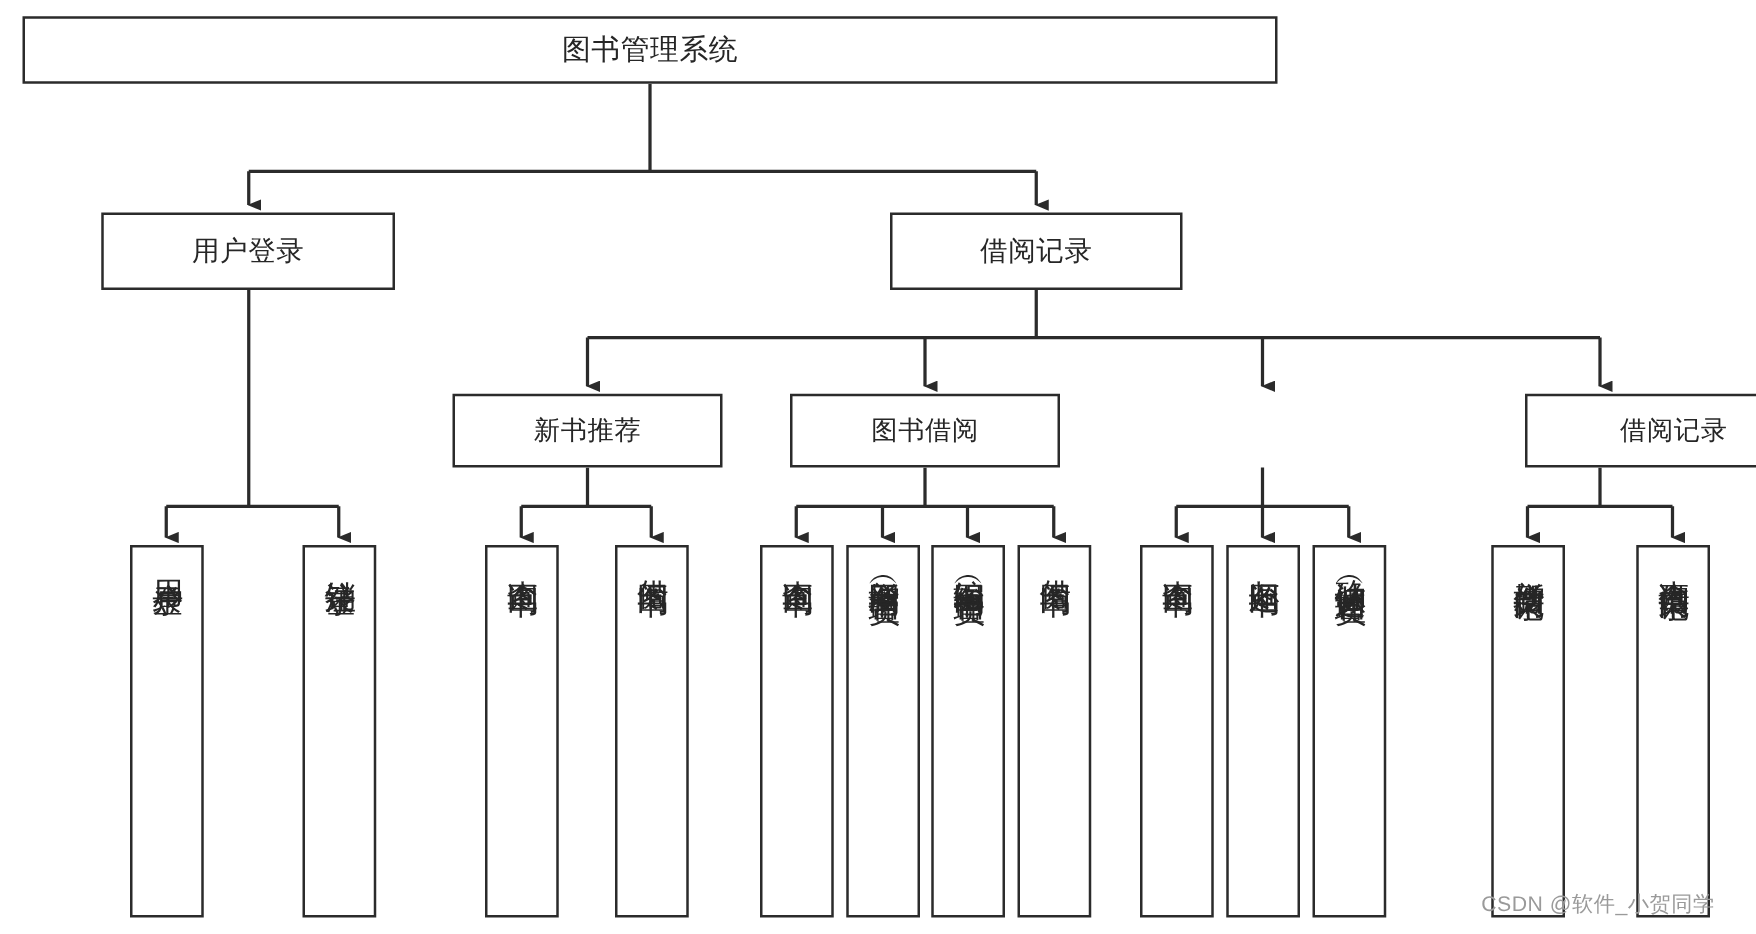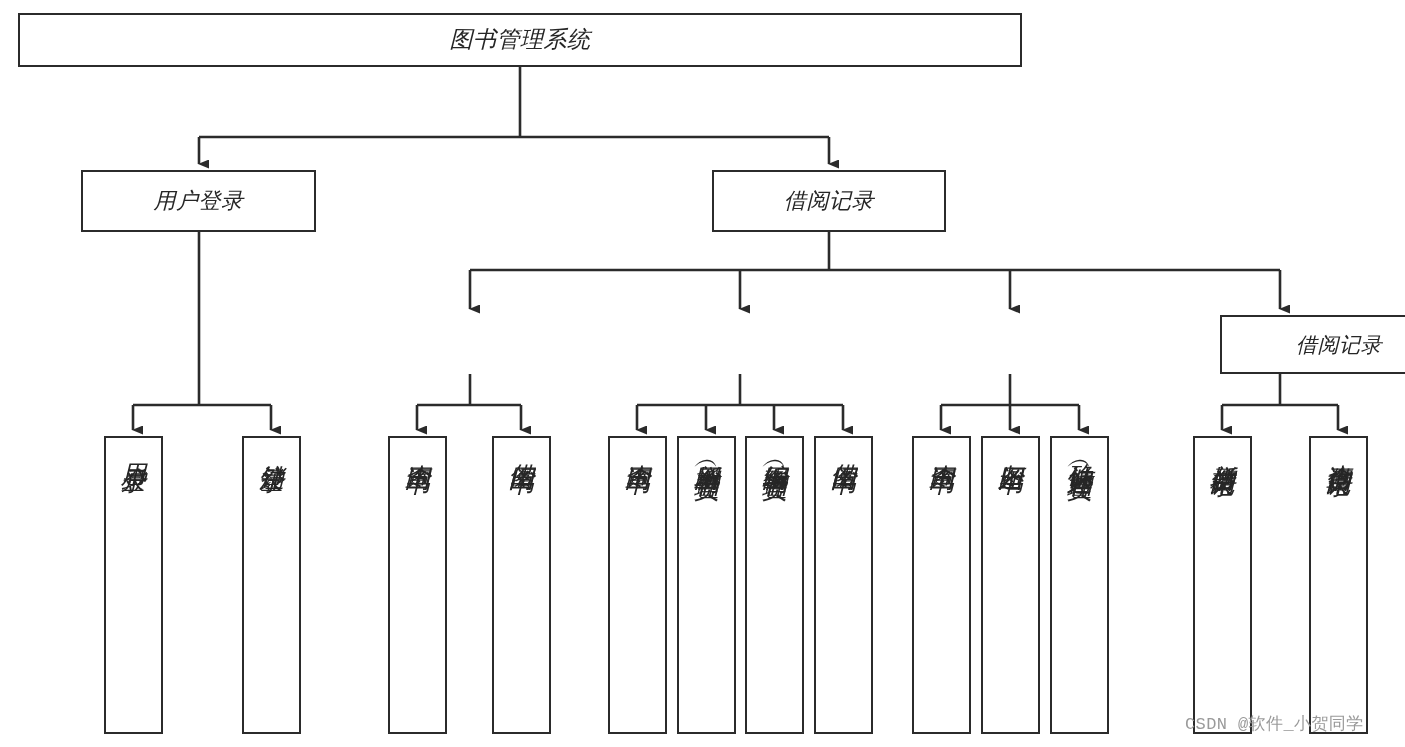--- a/index.html
+++ b/index.html
@@ -5,39 +5,39 @@
 <style>
   html,body{margin:0;padding:0;background:#ffffff;}
   body{width:1405px;height:747px;overflow:hidden;
        font-family:"Liberation Sans","DejaVu Sans",sans-serif;}
   #stage{position:relative;width:1405px;height:747px;background:#fff;}
   svg#wires{position:absolute;left:0;top:0;width:1405px;height:747px;pointer-events:none;}
 
   .node{position:absolute;box-sizing:border-box;background:#ffffff;
         border:2.6px solid #2b2b2b;display:flex;align-items:center;
         justify-content:center;color:#262626;z-index:2;}
-  .node .lbl{display:block;text-align:left;line-height:1.12;font-style:italic;}
+  .node .lbl{display:block;text-align:left;line-height:1.12;}
 
   
   .h .lbl{writing-mode:horizontal-tb;letter-spacing:.5px;}
   #n-root{left:18px;top:13px;width:1004px;height:54px;}
   #n-root .lbl{font-size:23px;}
   .lvl2 .lbl{font-size:22px;}
   .lvl3 .lbl{font-size:21px;}
 
   
   .v{align-items:flex-start;padding-top:6px;}
   .v .lbl{writing-mode:vertical-rl;text-orientation:upright;
           font-size:25px;line-height:1.30;letter-spacing:2px;
           margin:0 auto;}
   .leaf{top:436px;height:298px;}
 
   #watermark{position:absolute;left:1185px;top:712px;z-index:5;
     font-size:17px;color:#9a9a9a;white-space:nowrap;letter-spacing:.4px;
-    font-family:Liberation Mono, monospace;}
+    font-family:Liberation Sans, sans-serif;}
 </style>
 </head>
 <body>
 
 <div id="stage">
 
   <svg id="wires" viewBox="0 0 1405 747" xmlns="http://www.w3.org/2000/svg">
     <defs>
       <marker id="arw" markerWidth="9" markerHeight="11" refX="4.5" refY="10" orient="auto" markerUnits="userSpaceOnUse">
         <path d="M0,0 L9,0 L4.5,11 Z" fill="#2b2b2b"></path>
@@ -93,20 +93,26 @@
     <span class="lbl">图书管理系统</span>
   </div>
 
   <div class="node h lvl2" style="left:81px;top:170px;width:235px;height:62px;">
     <span class="lbl">用户登录</span>
   </div>
   <div class="node h lvl2" style="left:712px;top:170px;width:234px;height:62px;">
     <span class="lbl">借阅记录</span>
   </div>
 
+  <div class="node h lvl3" style="left:362px;top:315px;width:216px;height:59px;">
+    <span class="lbl">新书推荐</span>
+  </div>
+  <div class="node h lvl3" style="left:632px;top:315px;width:216px;height:59px;">
+    <span class="lbl">图书借阅</span>
+  </div>
   <div class="node h lvl3" style="left:1220px;top:315px;width:238px;height:59px;">
     <span class="lbl">借阅记录</span>
   </div>
 
   <div class="node v leaf" style="left:104px;width:59px;">
     <span class="lbl">用户登录</span>
   </div>
   <div class="node v leaf" style="left:242px;width:59px;">
     <span class="lbl">注销登录</span>
   </div>

